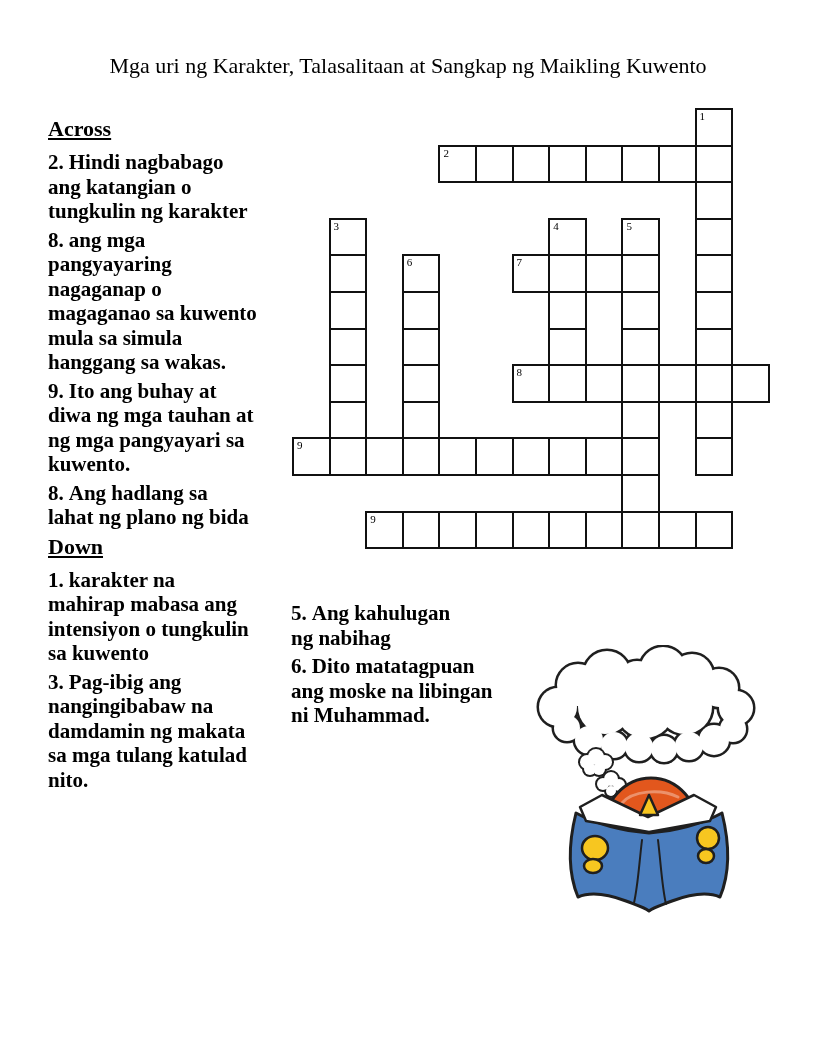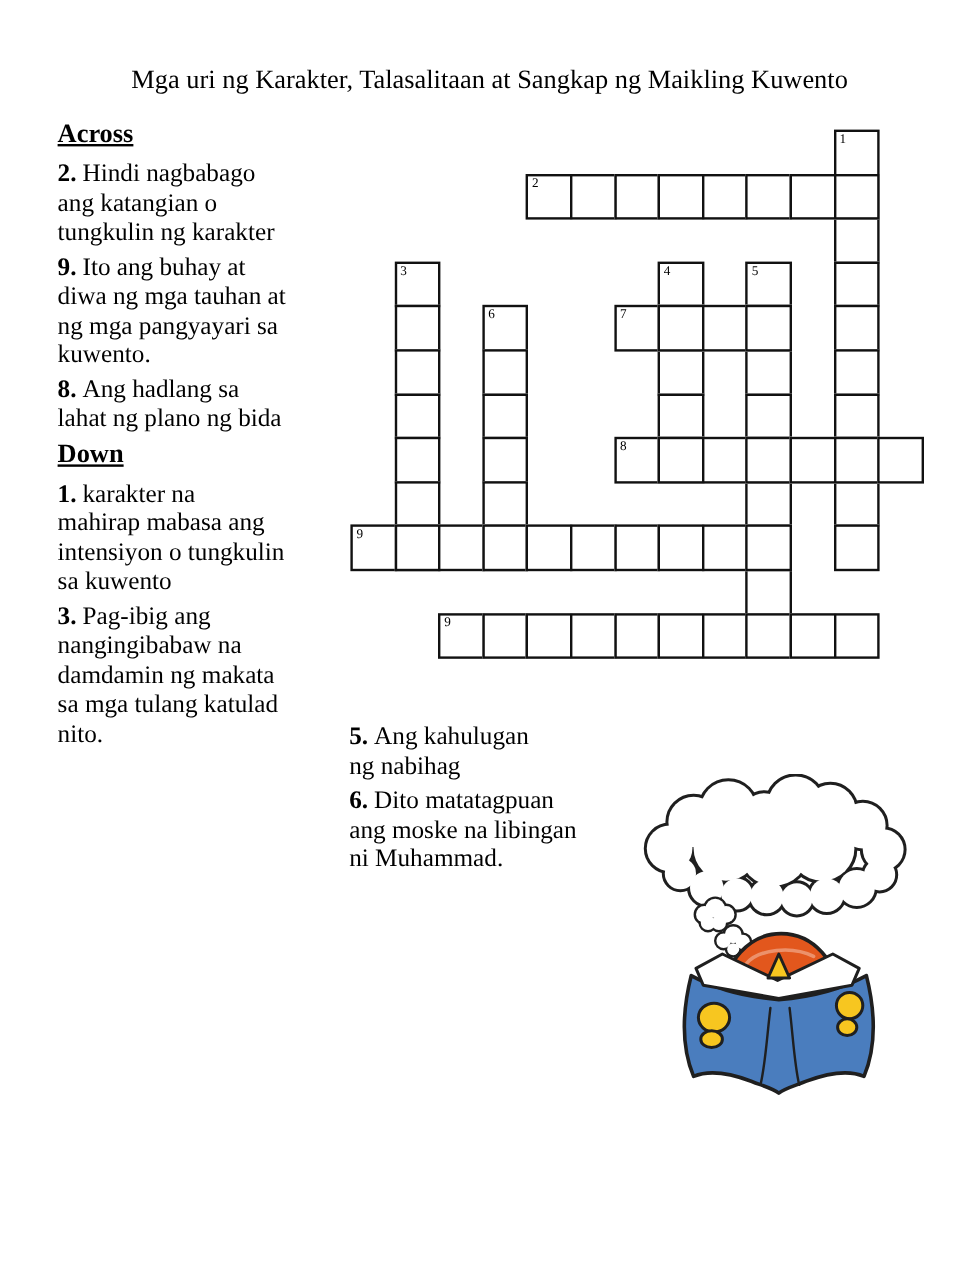--- a/index.html
+++ b/index.html
@@ -1,47 +1,55 @@
 <!DOCTYPE html>
 <html><head>
 <meta charset="utf-8">
 <style>
   html,body{margin:0;padding:0;background:#fff;}
   .page{position:relative;width:816px;height:1056px;background:#ffffff;overflow:hidden;
         font-family:"Liberation Serif","DejaVu Serif",serif;color:#000;}
   .title{position:absolute;top:53px;left:0;width:816px;text-align:center;
          font-size:22px;line-height:26px;}
   .clues-col{position:absolute;font-size:21px;line-height:24.5px;}
-  .clues-left{left:48px;top:98px;width:245px;}
+  .clues-left{left:48px;top:116px;width:245px;}
   .clues-mid{left:291px;top:601px;width:245px;}
   .clues-heading{font-size:22px;line-height:26px;font-weight:700;
                  text-decoration:underline;margin:0 0 8px 0;}
   .clue{margin:0 0 4px 0;}
   .clue-num{font-weight:700;margin-right:5px;}
-  .clue-text{white-space:pre-line;}
+  .clue-text{white-space:pre-line;font-weight:bold;}
   .grid{position:absolute;left:292px;top:108px;width:478px;height:442px;}
   .cell{position:absolute;box-sizing:border-box;border:2px solid #111;background:#fff;}
   .cellnum{position:absolute;top:1px;left:3px;font-size:11px;line-height:11px;
            font-family:"Liberation Serif","DejaVu Serif",serif;}
   .illustration{position:absolute;left:530px;top:645px;width:240px;height:270px;}
 </style>
 </head>
 <body>
 
 <div class="page">
 
   <div class="title">Mga uri ng Karakter, Talasalitaan at Sangkap ng Maikling Kuwento</div>
 
   <div class="clues-col clues-left">
     <div class="clues-heading">Across</div>
 
     <div class="clue">
       <span class="clue-num">2.</span><span class="clue-text">Hindi nagbabago
 ang katangian o
 tungkulin ng karakter</span>
+    </div>
+    <div class="clue">
+      <span class="clue-num">8.</span><span class="clue-text">ang mga
+pangyayaring
+nagaganap o
+magaganao sa kuwento
+mula sa simula
+hanggang sa wakas.</span>
     </div>
     <div class="clue">
       <span class="clue-num">9.</span><span class="clue-text">Ito ang buhay at
 diwa ng mga tauhan at
 ng mga pangyayari sa
 kuwento.</span>
     </div>
     <div class="clue">
       <span class="clue-num">8.</span><span class="clue-text">Ang hadlang sa
 lahat ng plano ng bida</span>

